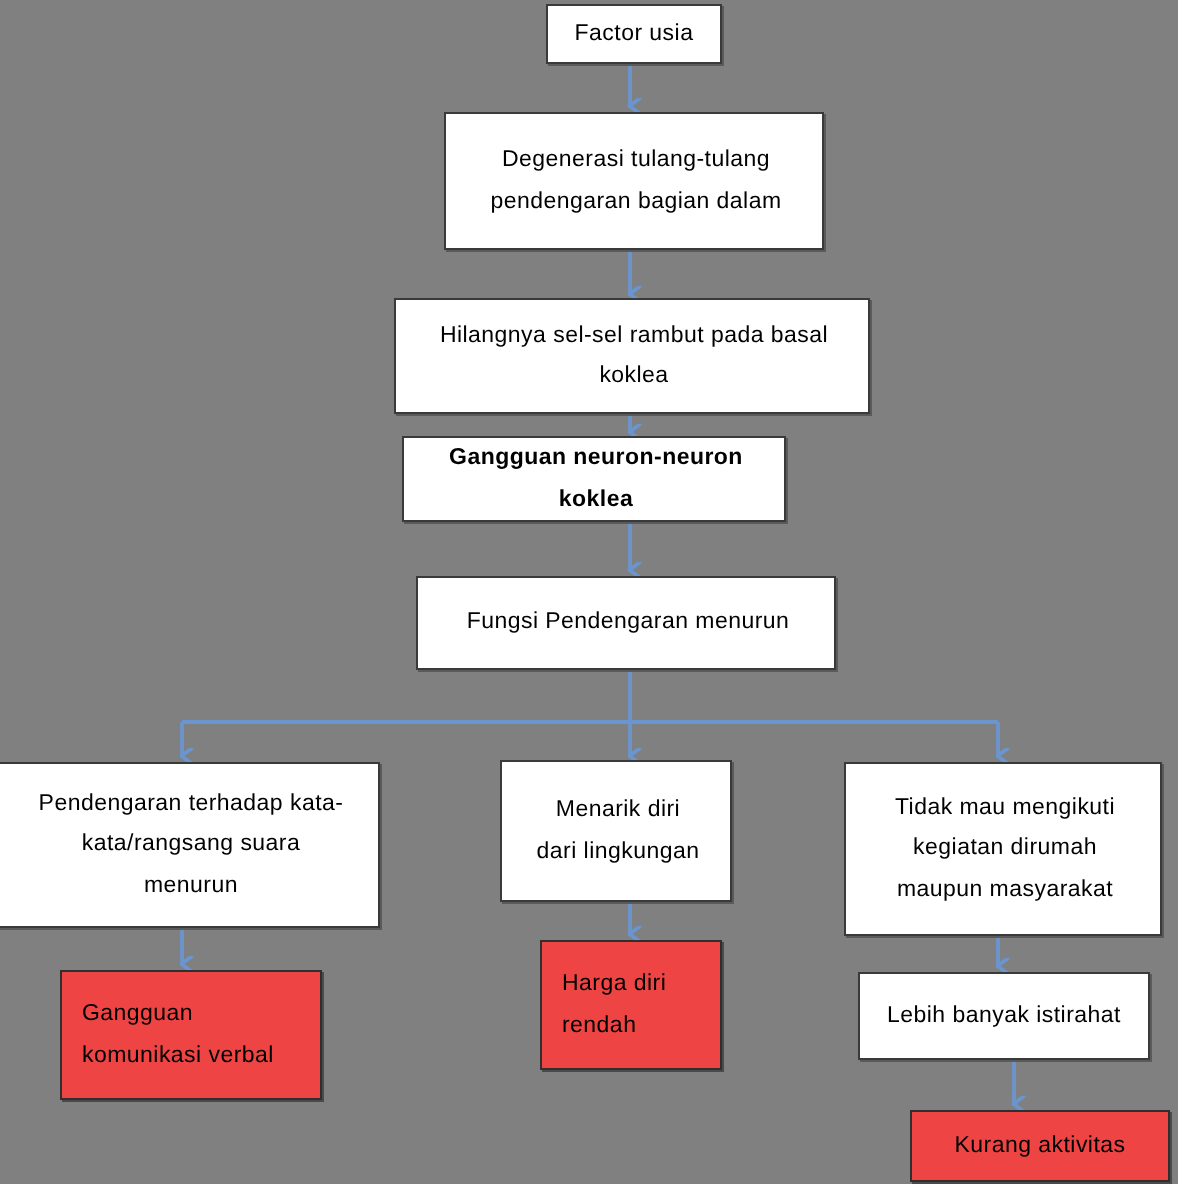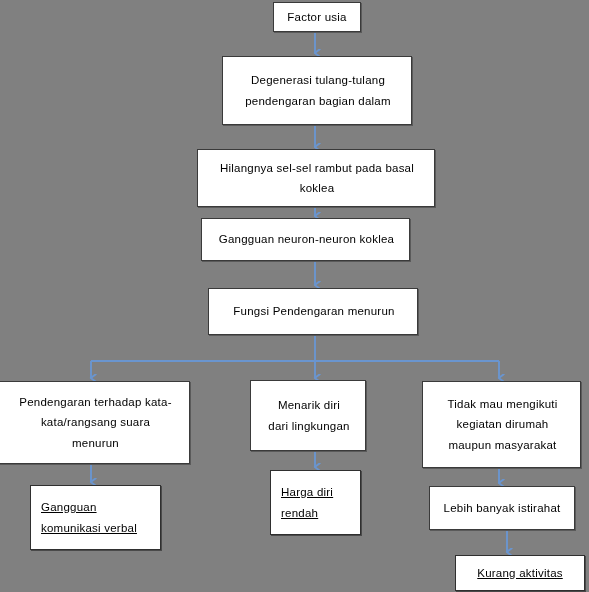--- a/index.html
+++ b/index.html
@@ -33,24 +33,23 @@
     letter-spacing: 0.02em;
     white-space: pre-line;
   }
   .node.plain {
     background: #FFFFFF;
     border: 1px solid #3a3a3a;
     box-shadow: 1px 1px 0 0 #5a5a5a;
     text-align: center;
   }
   .node.accent {
-    background: #ffffff;
+    background: #ef4444;
     border: 1px solid #2f2f2f;
     box-shadow: 1px 1px 0 0 #4a4a4a;
-    text-decoration: underline;
   }
   .node.center {
     align-items: center;
     text-align: center;
     padding-left: 8px;
   }
 
   
   .conn {
     position: absolute;
@@ -105,21 +104,21 @@
   <div class="node plain" style="left:222px; top:56px; width:190px; height:69px;">
     <span>Degenerasi tulang-tulang
 pendengaran bagian dalam</span>
   </div>
 
   <div class="node plain" style="left:197px; top:149px; width:238px; height:58px;">
     <span>Hilangnya sel-sel rambut pada basal
 koklea</span>
   </div>
 
-  <div class="node plain" style="left:201px; top:218px; width:209px; height:43px;">
+  <div class="node plain" style="left:201px; top:218px; width:192px; height:43px;font-weight:bold;">
     <span>Gangguan neuron-neuron koklea</span>
   </div>
 
   <div class="node plain" style="left:208px; top:288px; width:210px; height:47px;">
     <span>Fungsi Pendengaran menurun</span>
   </div>
 
   <div class="node plain" style="left:-1px; top:381px; width:191px; height:83px;">
     <span>Pendengaran terhadap kata-
 kata/rangsang suara

